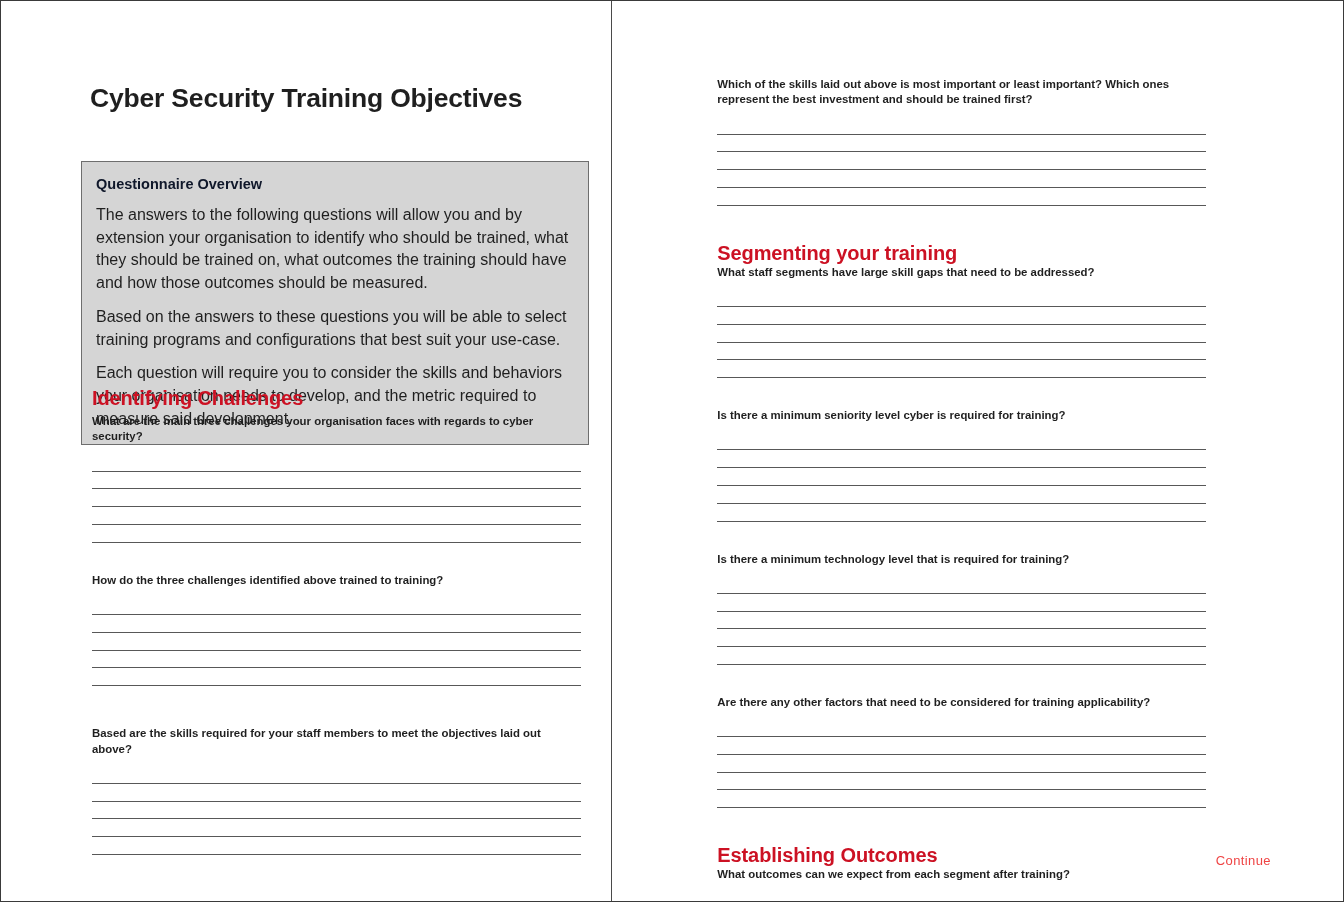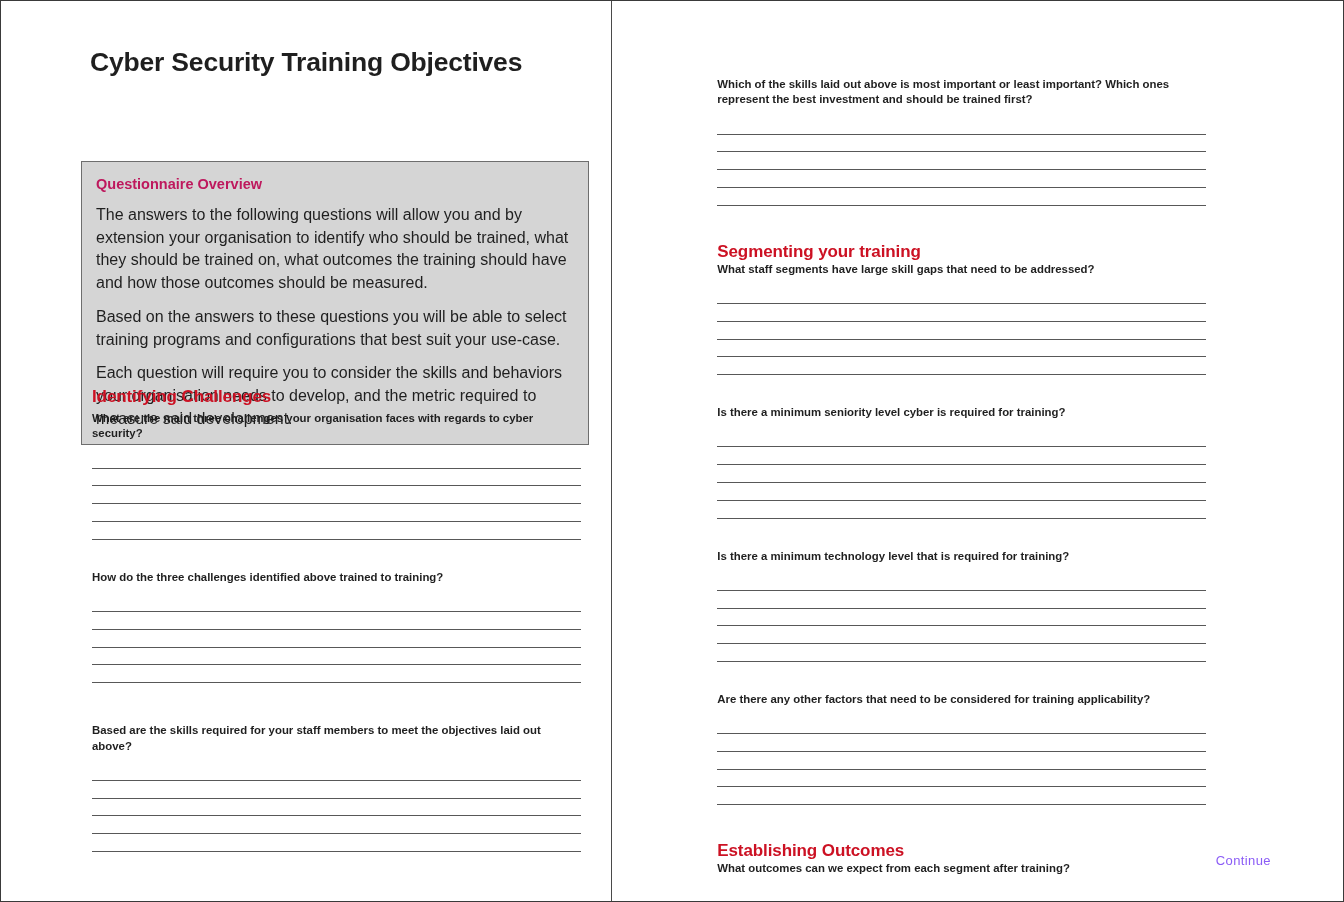--- a/index.html
+++ b/index.html
@@ -28,22 +28,22 @@
   .page-half {
     position: relative;
     box-sizing: border-box;
     height: 100%;
   }
   .page-left  { width: 674px; }
   .page-right { width: 808px; border-left: 1px solid #4a4a4a; }
 
   
   .doc-title {
-    margin: 0;
-    padding: 44px 70px 0 70px;
+    margin: 12px;
+    padding: 68px 70px 0 70px;
     text-align: center;
     font-size: 26.5px;
     font-weight: bold;
     line-height: 1.33;
     letter-spacing: -0.2px;
     color: #1f1f1f;
   }
   .doc-title .title-line { display: block; }
 
   .overview-box {
@@ -53,34 +53,34 @@
     width: 508px;
     box-sizing: border-box;
     background: #d5d5d5;
     border: 1px solid #6e6e6e;
     padding: 14px 14px 14px 14px;
   }
   .overview-title {
     margin: 0 0 12px 0;
     font-size: 14.5px;
     font-weight: bold;
-    color: #be185d;
+    color: #0f172a;
   }
   .overview-para {
     margin: 0 0 11px 0;
     font-size: 16px;
     line-height: 1.42;
     color: #1f1f1f;
   }
   .overview-para:last-child { margin-bottom: 0; }
 
   
   .section-heading {
     margin: 0;
-    font-size: 17px;
+    font-size: 20px;
     font-weight: bold;
     color: #cc1123;
     letter-spacing: -0.1px;
   }
   .question-text {
     margin: 0;
     font-size: 11.4px;
     font-weight: bold;
     line-height: 1.35;
     color: #1f1f1f;
@@ -115,21 +115,21 @@
     left: 105px;
     top: 76px;
     width: 489px;
   }
 
   .continue-label {
     position: absolute;
     right: 72px;
     bottom: 33px;
     font-size: 13px;
-    color: #8b5cf6;
+    color: #ef4444;
     letter-spacing: 0.4px;
   }
 </style>
 </head>
 <body>
 
 <div id="page">
 
   <div class="page-half page-left">
 

